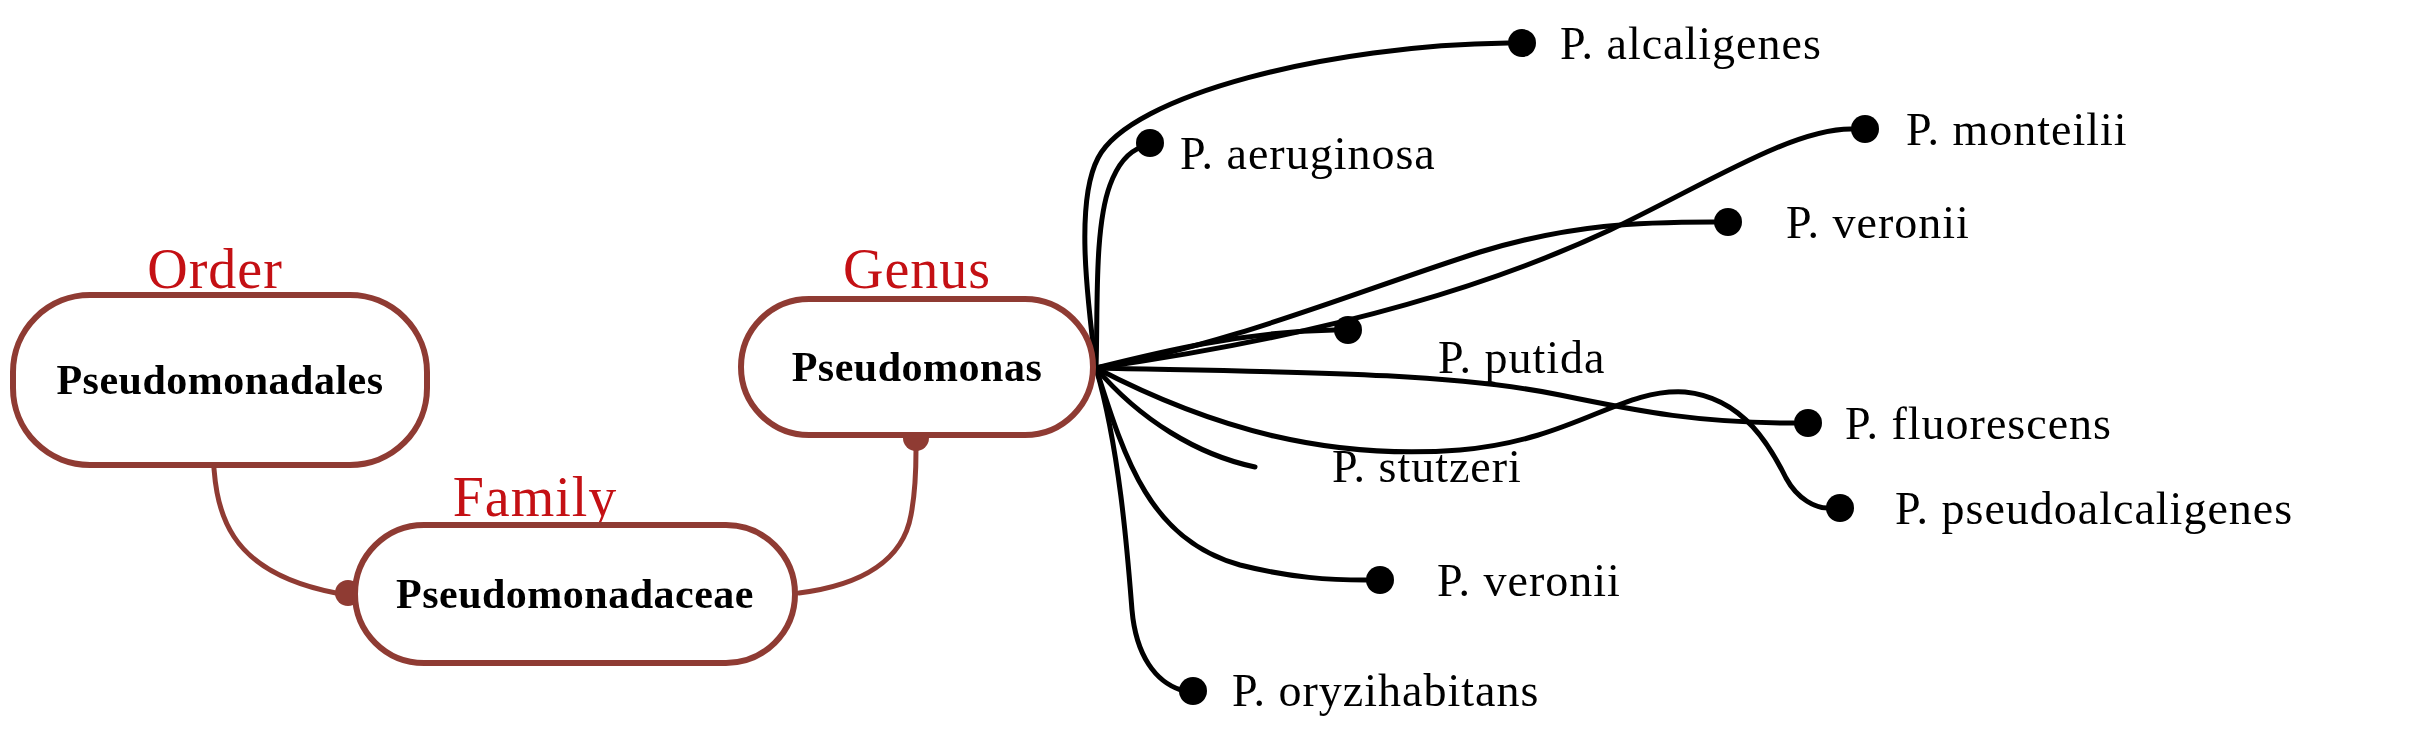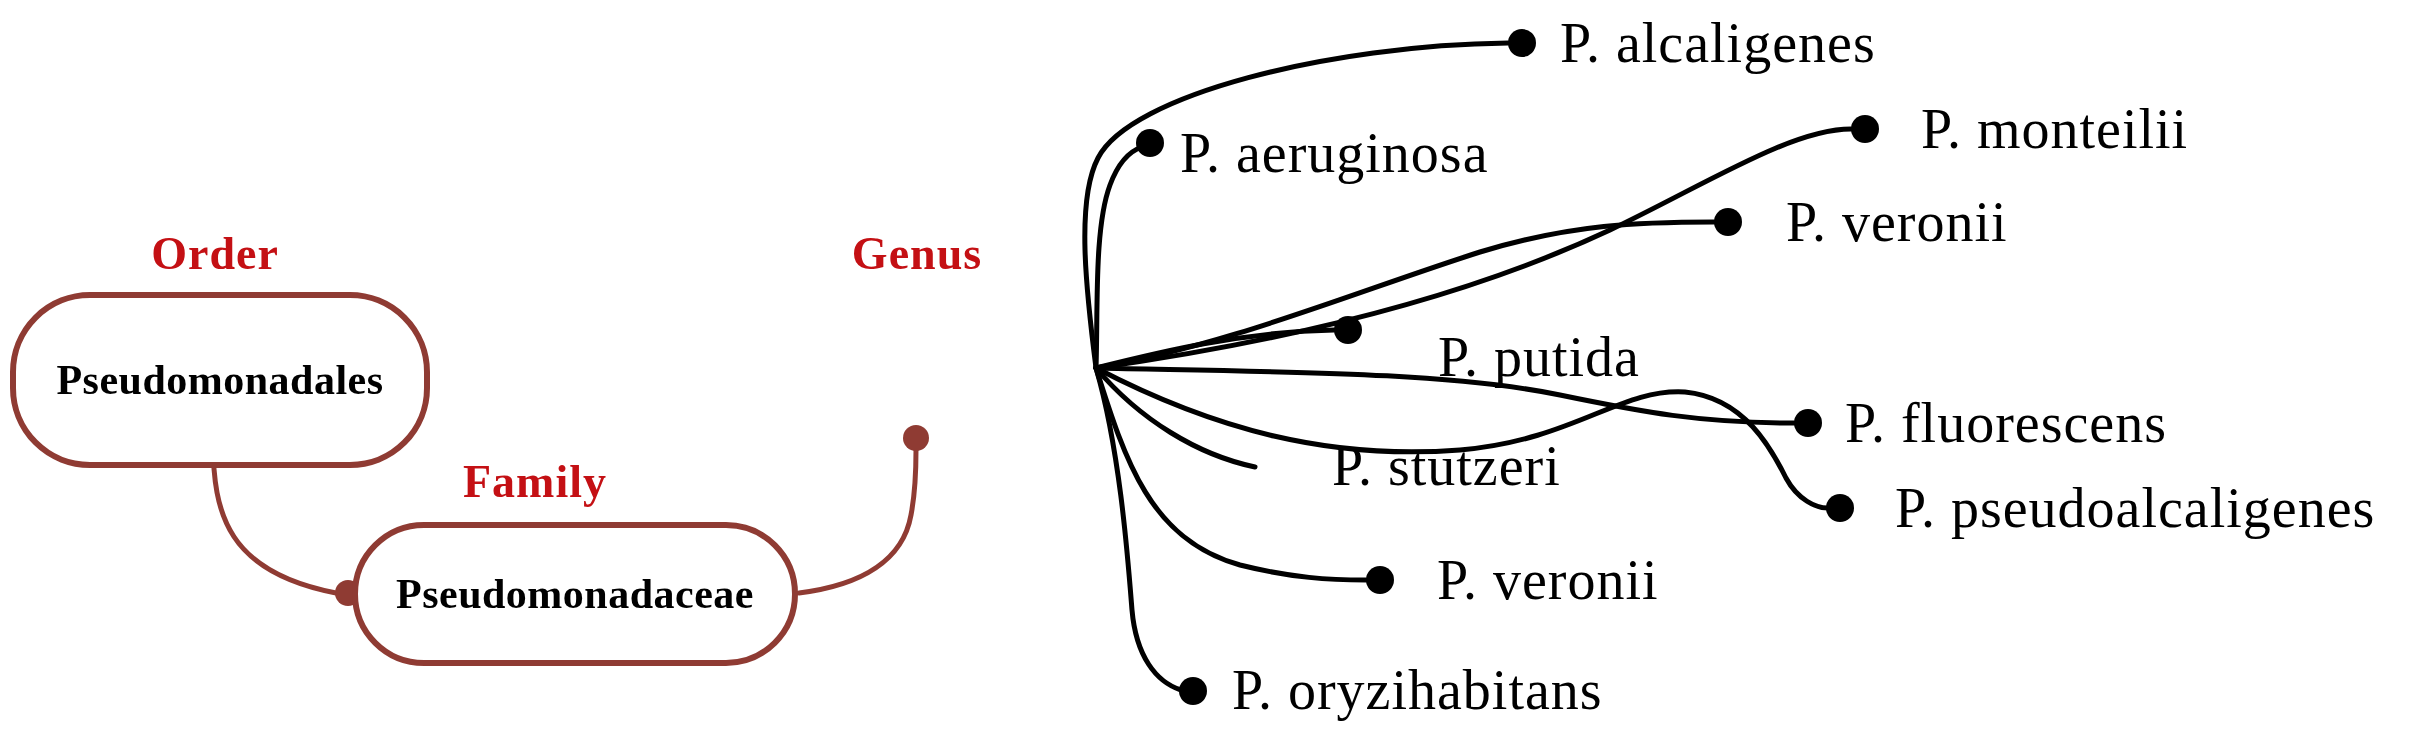--- a/index.html
+++ b/index.html
@@ -20,45 +20,46 @@
   .edges path{fill:none;stroke-linecap:round;}
   .edges path.black{stroke:var(--ink);stroke-width:5;}
   .edges path.red{stroke:var(--node-red);stroke-width:5;}
   .edges circle.black{fill:var(--ink);stroke:none;}
   .edges circle.red{fill:var(--node-red);stroke:none;}
 
   .rank-label{
     position:absolute;
     transform:translate(-50%,-50%);
     color:var(--rank-red);
-    font-weight:bold;
-    font-size:46px;
+    font-weight:normal;
+    font-size:56px;
     letter-spacing:1px;
     white-space:nowrap;
+    margin-top:16px;
   }
   .node-box{
     position:absolute;
     box-sizing:border-box;
     border:6px solid var(--node-red);
     border-radius:80px;
     background:var(--bg);
     display:flex;align-items:center;justify-content:center;
   }
   .node-box .node-text{
     color:var(--ink);
     font-weight:bold;
     font-size:42px;
     letter-spacing:0.5px;
     white-space:nowrap;
   }
   .species-label{
     position:absolute;
     transform:translateY(-50%);
     color:var(--ink);
-    font-size:56px;
+    font-size:46px;
     letter-spacing:1px;
     white-space:nowrap;
   }
 </style>
 </head>
 <body>
 
 <div class="canvas">
 
   <svg class="edges" viewBox="0 0 2411 743" aria-hidden="true">
@@ -93,24 +94,27 @@
   <div class="rank-label" style="left:215px;top:253px;">Order</div>
   <div class="rank-label" style="left:535px;top:481px;">Family</div>
   <div class="rank-label" style="left:917px;top:253px;">Genus</div>
 
   <div class="node-box" style="left:10px;top:292px;width:420px;height:176px;">
     <span class="node-text">Pseudomonadales</span>
   </div>
   <div class="node-box" style="left:352px;top:522px;width:446px;height:144px;align-items:center;">
     <span class="node-text">Pseudomonadaceae</span>
   </div>
+  <div class="node-box" style="left:738px;top:296px;width:358px;height:142px;">
+    <span class="node-text">Pseudomonas</span>
+  </div>
 
   <div class="species-label" style="left:1560px;top:43px;">P. alcaligenes</div>
   <div class="species-label" style="left:1180px;top:143px;margin-top:10px;">P. aeruginosa</div>
-  <div class="species-label" style="left:1906px;top:129px;margin-left:15px;">P. monteilii</div>
+  <div class="species-label" style="left:1906px;top:129px;">P. monteilii</div>
   <div class="species-label" style="left:1786px;top:222px;">P. veronii</div>
   <div class="species-label" style="left:1438px;top:347px;margin-top:10px;">P. putida</div>
   <div class="species-label" style="left:1332px;top:466px;">P. stutzeri</div>
   <div class="species-label" style="left:1845px;top:423px;">P. fluorescens</div>
   <div class="species-label" style="left:1895px;top:508px;">P. pseudoalcaligenes</div>
   <div class="species-label" style="left:1437px;top:580px;">P. veronii</div>
   <div class="species-label" style="left:1232px;top:690px;">P. oryzihabitans</div>
 
 </div>
 

